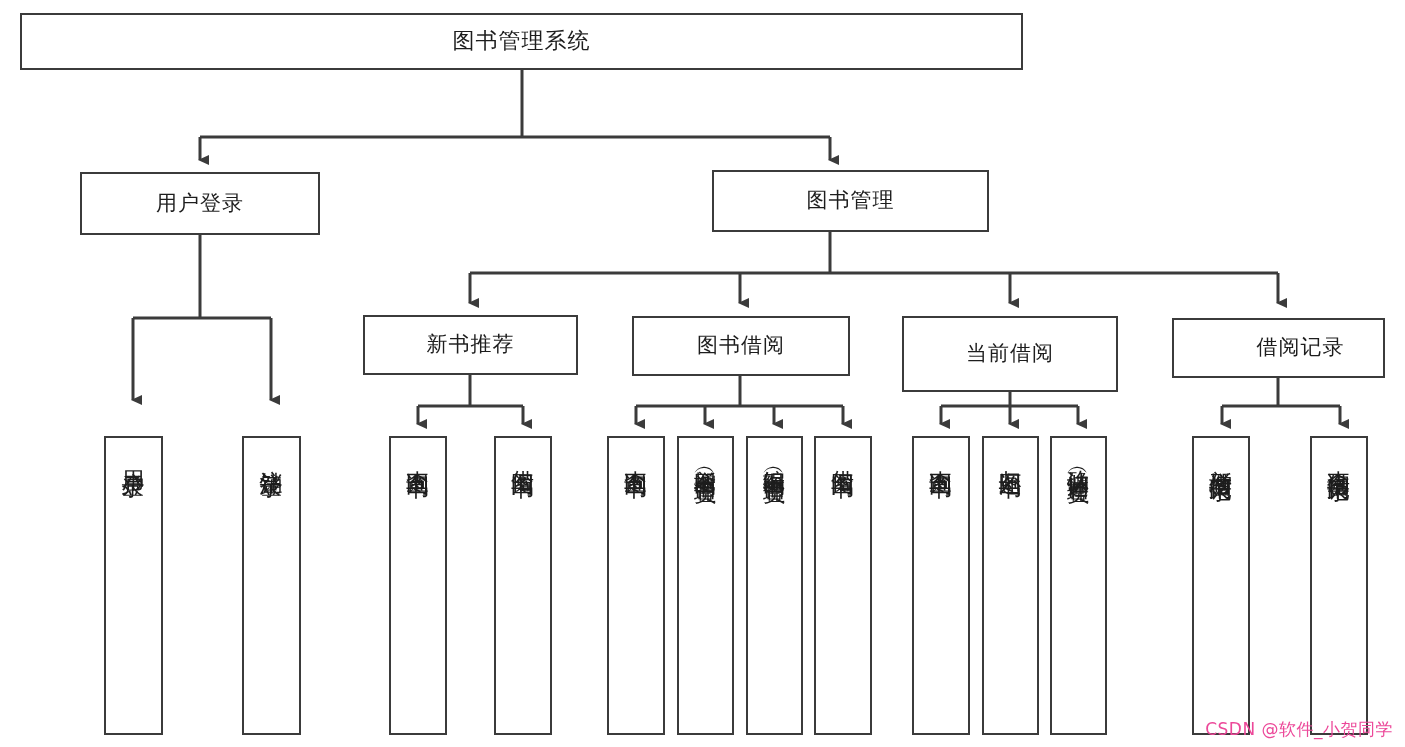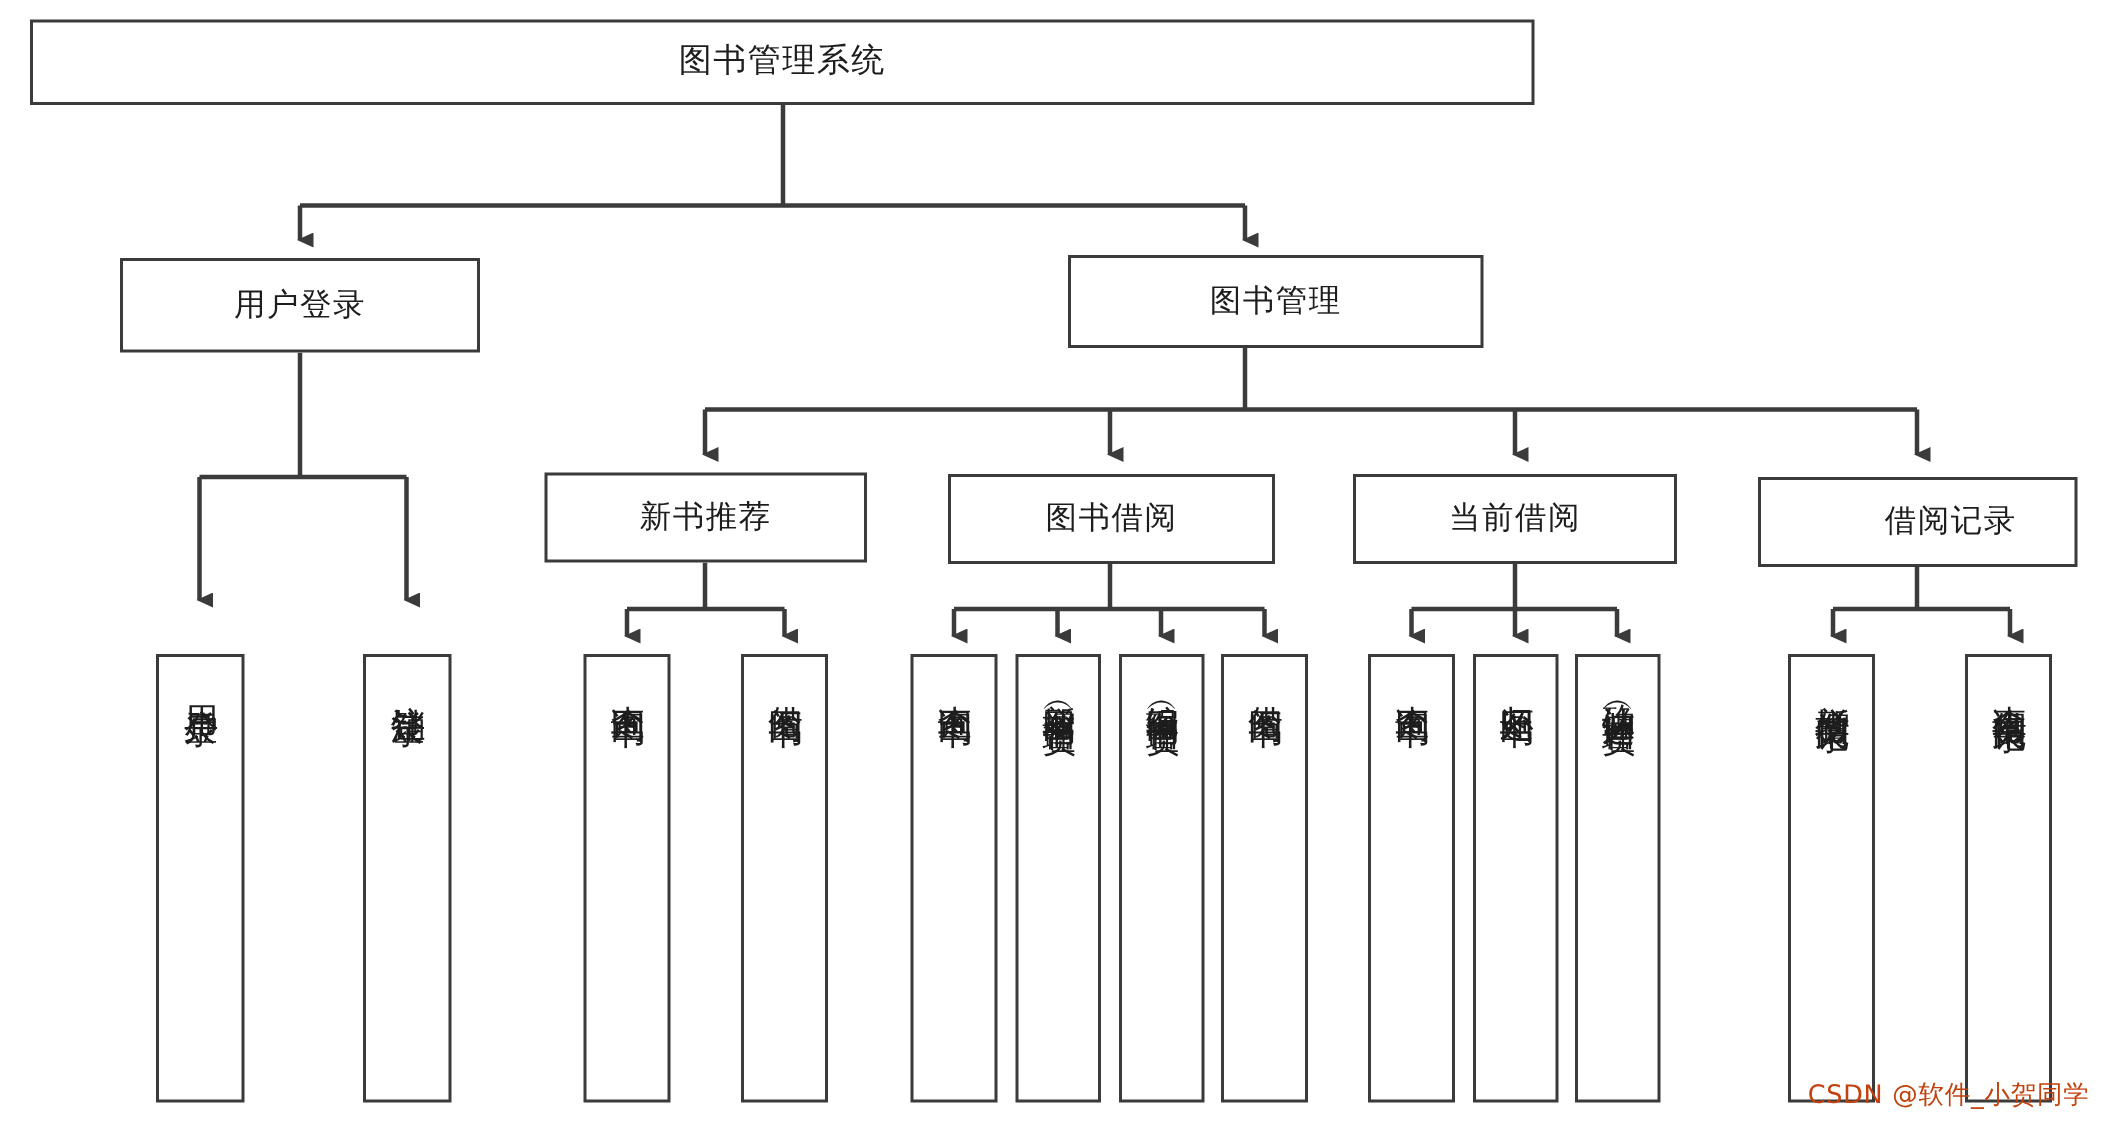--- a/index.html
+++ b/index.html
@@ -48,21 +48,21 @@
     letter-spacing:2px;
     white-space:nowrap;
   }
   .node.v.tall .lbl{font-size:22px;}
 
   #watermark{
     position:absolute;
     right:12px;
     bottom:6px;
     font-size:17px;
-    color:#c2410c;
+    color:#ec4899;
     letter-spacing:.5px;
     white-space:nowrap;
     font-family:"DejaVu Sans","Liberation Sans",sans-serif;
   }
 </style>
 </head>
 <body>
 
 <div id="canvas">
 
@@ -127,21 +127,21 @@
   <div class="node h" style="left:712px;top:170px;width:277px;height:62px;">
     <span class="lbl">图书管理</span>
   </div>
 
   <div class="node h" style="left:363px;top:315px;width:215px;height:60px;">
     <span class="lbl">新书推荐</span>
   </div>
   <div class="node h" style="left:632px;top:316px;width:218px;height:60px;">
     <span class="lbl">图书借阅</span>
   </div>
-  <div class="node h" style="left:902px;top:316px;width:216px;height:60px;">
+  <div class="node h" style="left:902px;top:316px;width:216px;height:76px;">
     <span class="lbl">当前借阅</span>
   </div>
   <div class="node h" style="left:1172px;top:318px;width:213px;height:60px;padding-left:44px;">
     <span class="lbl">借阅记录</span>
   </div>
 
   <div class="node v" style="left:104px;top:436px;width:59px;height:299px;">
     <span class="lbl">用户登录</span>
   </div>
   <div class="node v" style="left:242px;top:436px;width:59px;height:299px;">

